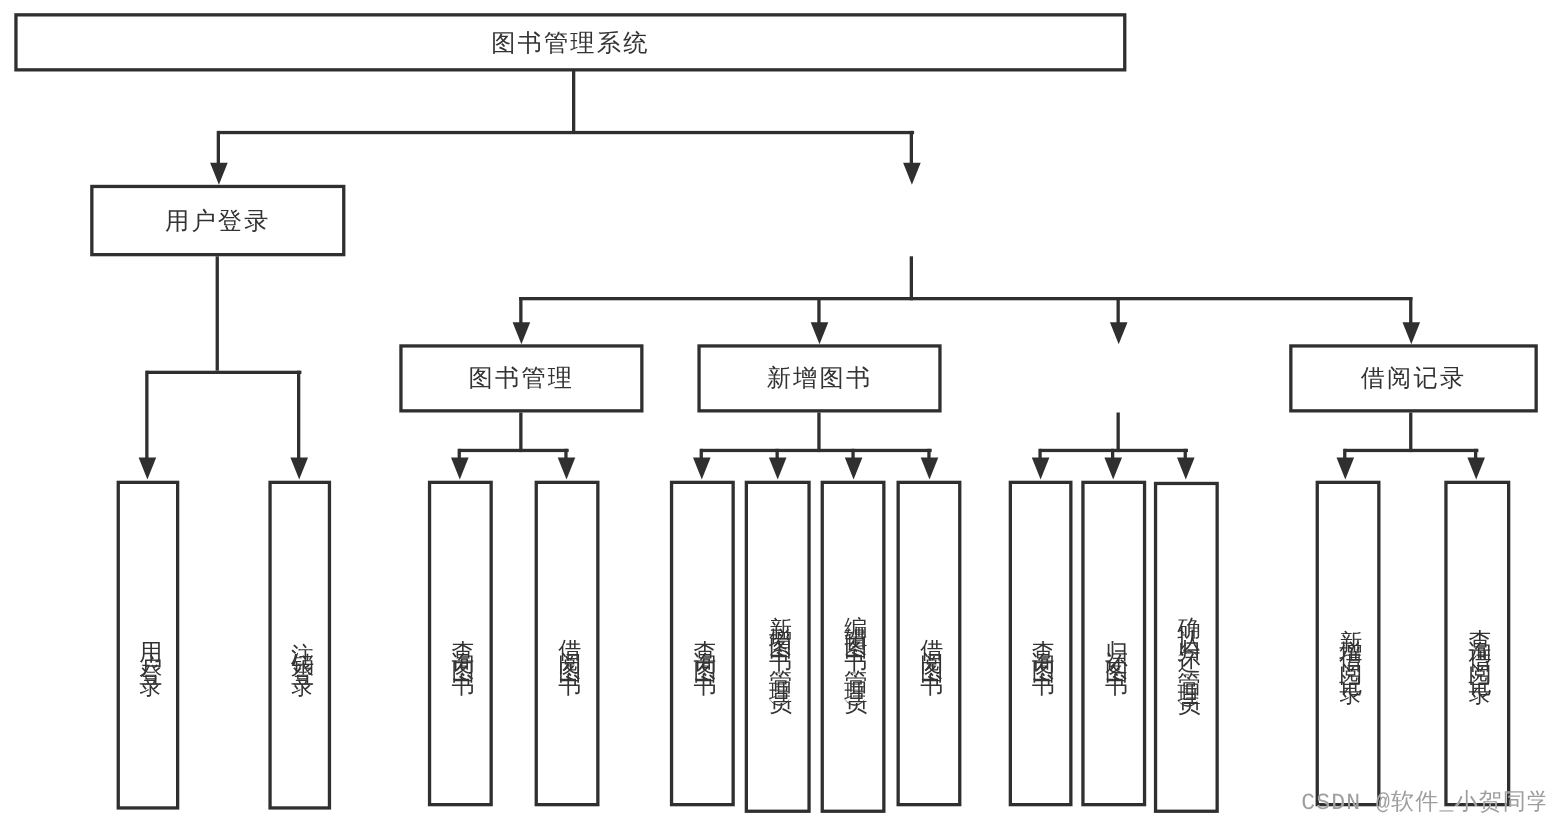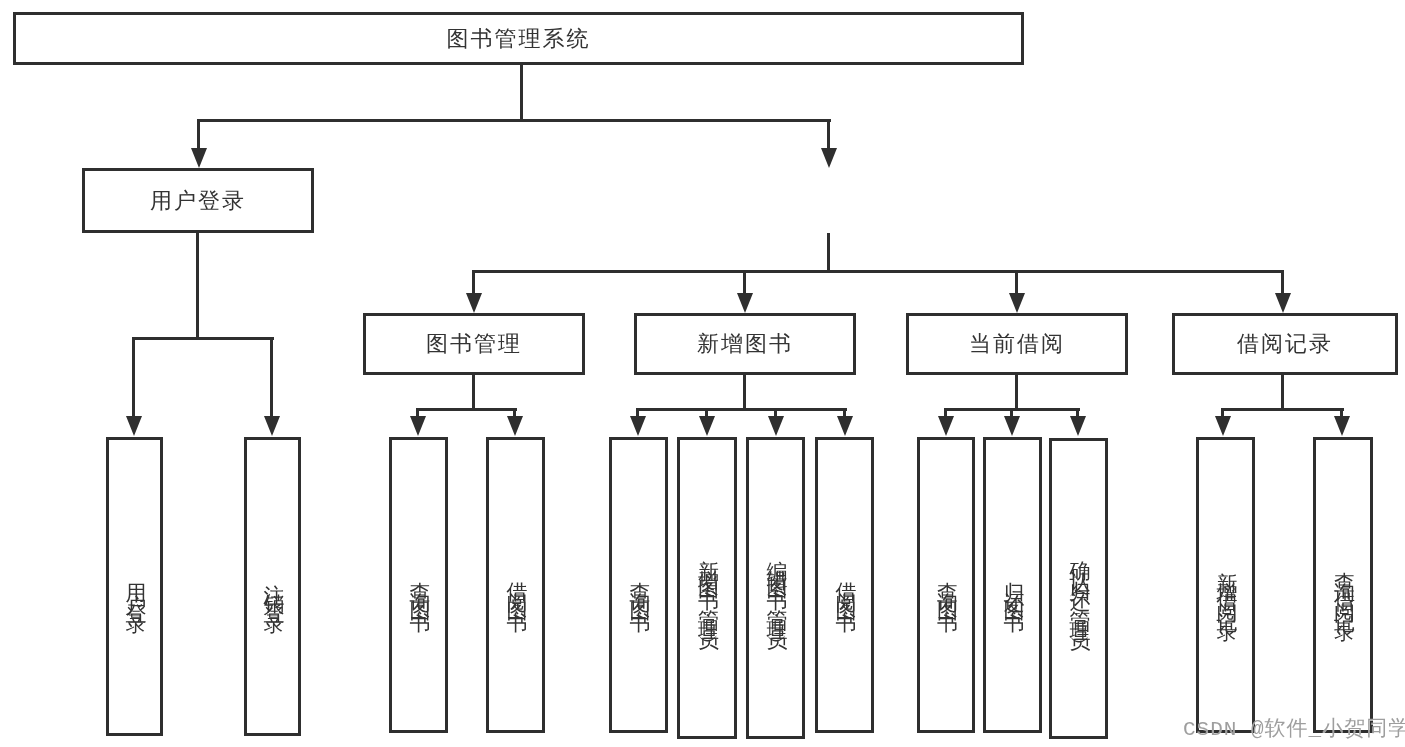--- a/index.html
+++ b/index.html
@@ -65,23 +65,20 @@
   <div class="vline" style="left:1015px;top:270px;height:25px"></div>
   <div class="arrow" style="left:1009px;top:293px"></div>
   <div class="vline" style="left:1281px;top:270px;height:25px"></div>
   <div class="arrow" style="left:1275px;top:293px"></div>
 
   <div class="node h-node" style="left:363px;top:313px;width:222px;height:62px">
     <span>图书管理</span>
   </div>
   <div class="node h-node" style="left:634px;top:313px;width:222px;height:62px">
     <span>新增图书</span>
-  </div>
-  <div class="node h-node" style="left:906px;top:313px;width:222px;height:62px">
-    <span>当前借阅</span>
   </div>
   <div class="node h-node" style="left:1172px;top:313px;width:226px;height:62px">
     <span>借阅记录</span>
   </div>
 
   <div class="vline" style="left:472px;top:375px;height:36px"></div>
   <div class="hline" style="left:417px;top:408px;width:100px"></div>
   <div class="vline" style="left:416px;top:408px;height:11px"></div>
   <div class="arrow" style="left:410px;top:416px"></div>
   <div class="vline" style="left:513px;top:408px;height:11px"></div>

